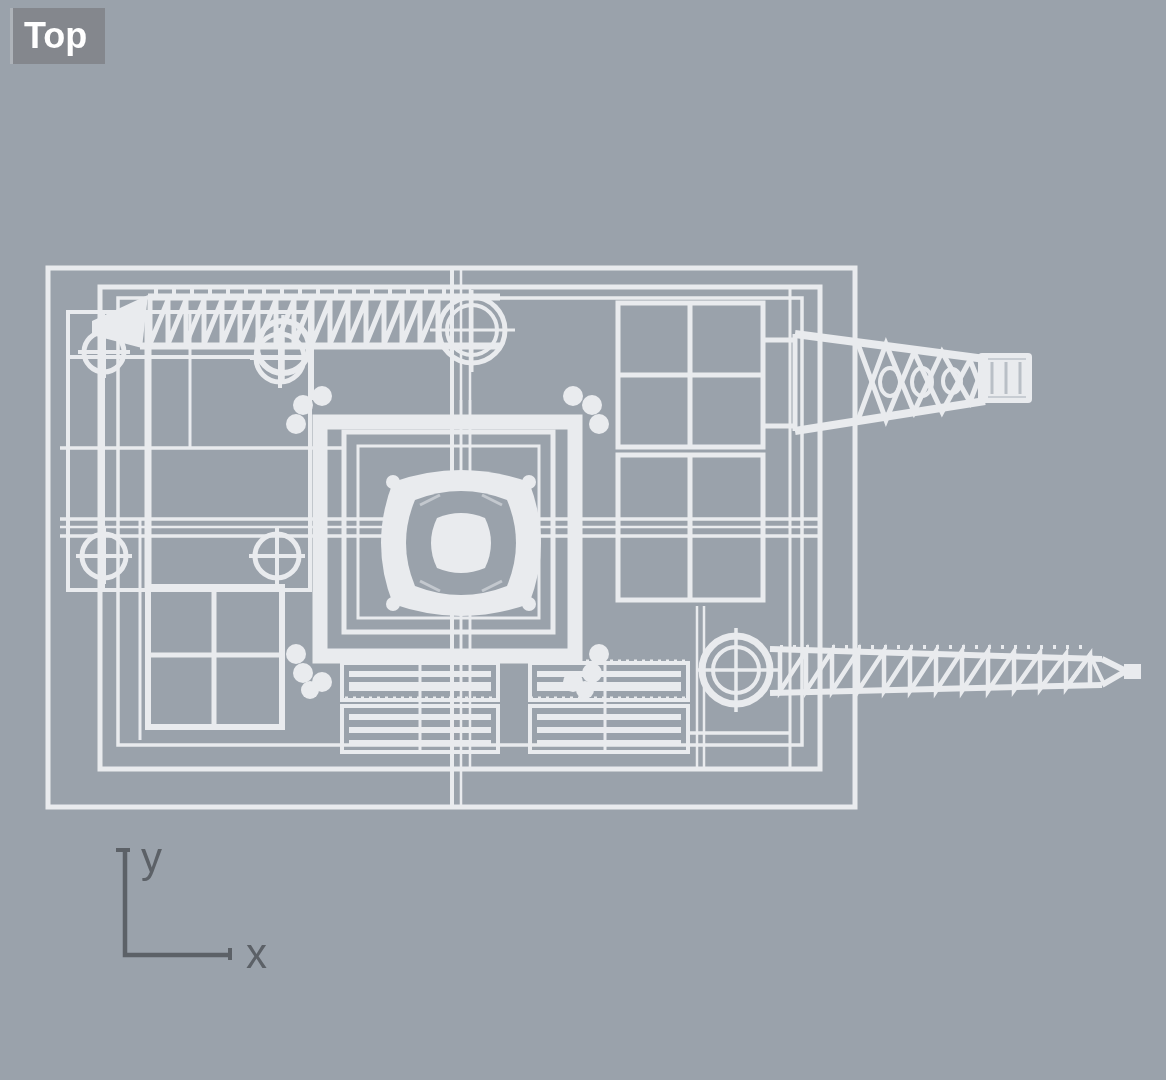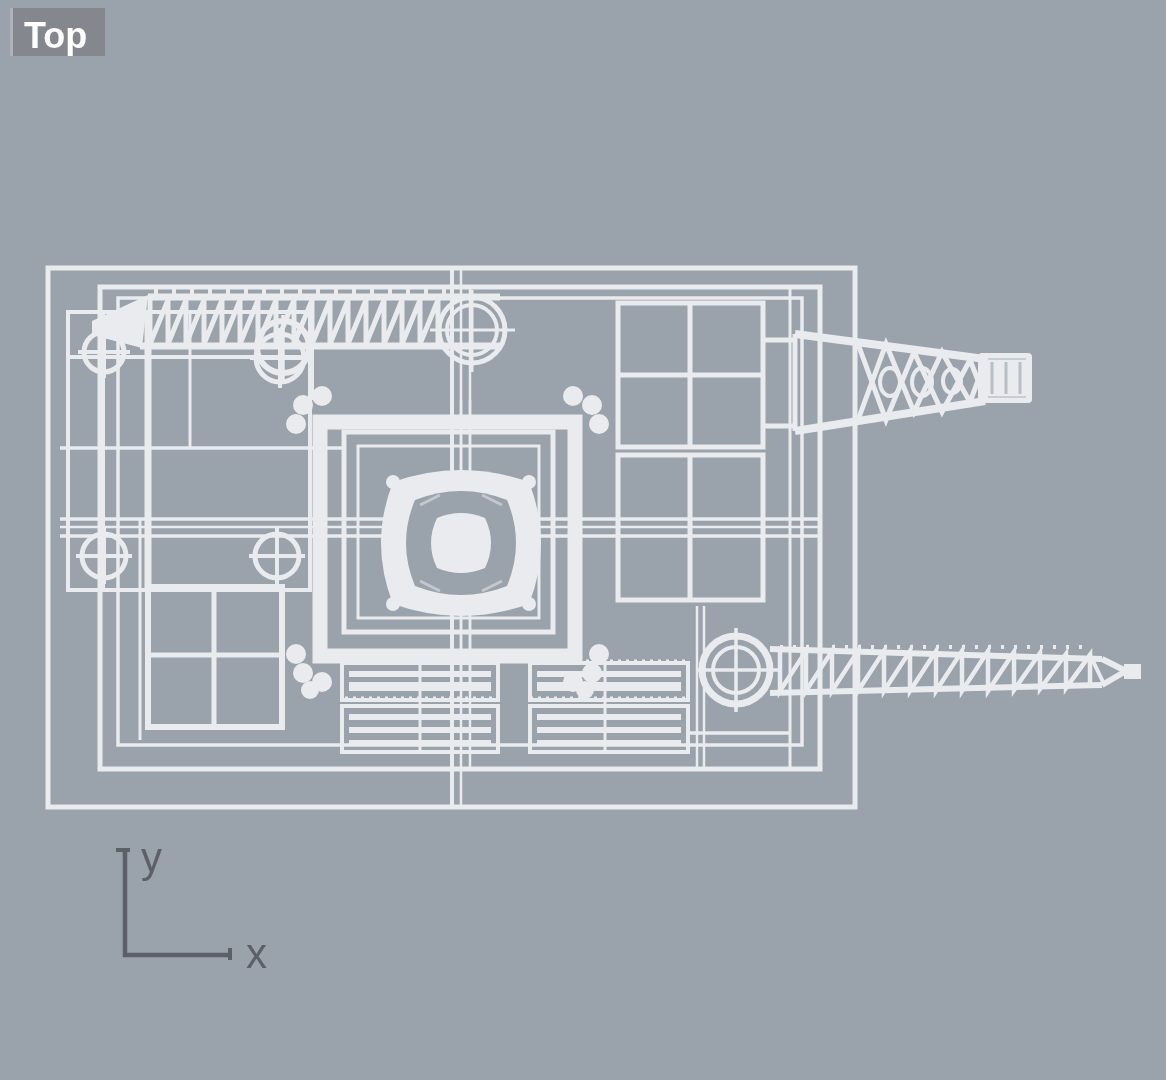--- a/index.html
+++ b/index.html
@@ -13,21 +13,21 @@
   html,body{margin:0;padding:0;}
   body{
     width:1166px;height:1080px;overflow:hidden;
     background:var(--background);
     font-family:"Liberation Sans", sans-serif;
     position:relative;
   }
   .viewport{position:absolute;inset:0;background:var(--background);}
   .viewport-label{
     position:absolute;left:10px;top:8px;
-    width:95px;height:48px;
+    width:95px;height:56px;
     background:var(--label-background);
     border-left:3px solid var(--label-border);
     color:var(--label-text);
     font-weight:bold;font-size:36px;line-height:56px;
     padding-left:11px;box-sizing:border-box;
     user-select:none;
   }
   svg{position:absolute;left:0;top:0;}
   .st{stroke:var(--wireframe);fill:none;}
   .fl{fill:var(--wireframe);stroke:none;}

